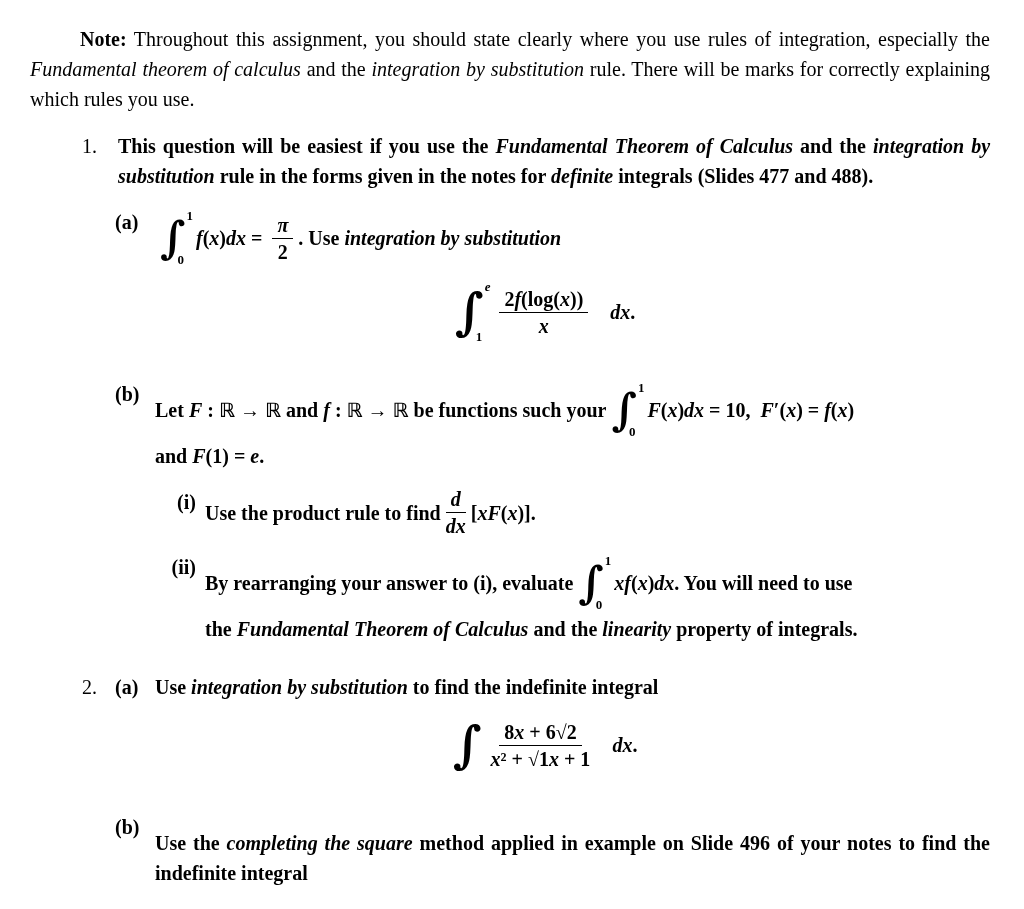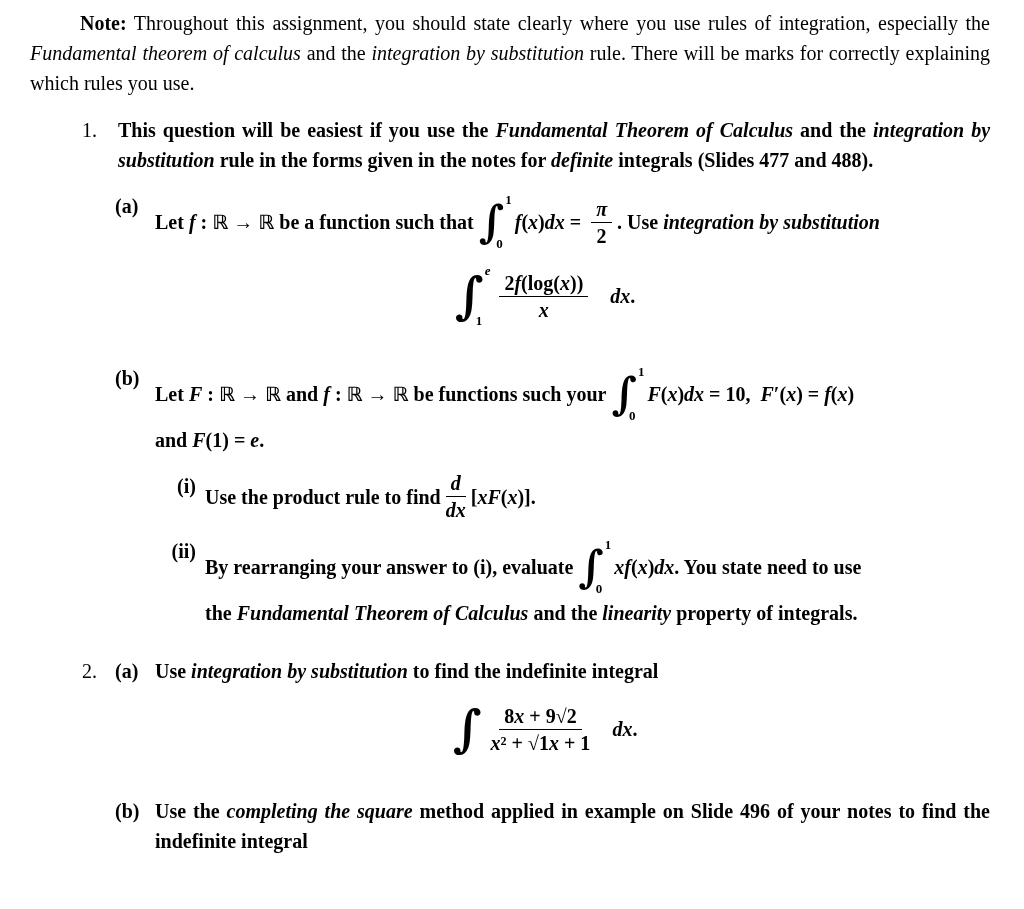--- a/index.html
+++ b/index.html
@@ -1,18 +1,18 @@
 <!DOCTYPE html>
 <html><head>
 <meta charset="utf-8">
 <style>
   html,body{margin:0;padding:0;background:#ffffff;}
   .page{
     width:1024px;height:909px;box-sizing:border-box;overflow:hidden;
-    padding:8px 34px 10px 30px;background:#ffffff;color:#000000;
+    padding:24px 34px 10px 30px;background:#ffffff;color:#000000;
     font-family:"Liberation Serif","DejaVu Serif","DejaVu Sans",serif;
     font-size:20px;line-height:30px;
   }
   .seg-normal{font-style:normal;}
   .seg-italic{font-style:italic;}
   .seg-bold{font-weight:700;}
   .note{margin:0 0 17px 0;text-indent:50px;text-align:justify;white-space:normal;}
   .item{display:flex;margin-left:52px;}
   .item-num{width:36px;flex:none;}
   .item-body{flex:1;min-width:0;font-weight:bold;}
@@ -55,21 +55,20 @@
   <div class="item">
     <div class="item-num">1.</div>
     <div class="item-body">
 
       <p class="intro"><span class="seg-normal">This question will be easiest if you use the </span><span class="seg-italic">Fundamental Theorem of Calculus</span><span class="seg-normal"> and the </span><span class="seg-italic">integration by substitution</span><span class="seg-normal"> rule in the forms given in the notes for </span><span class="seg-italic">definite</span><span class="seg-normal"> integrals (Slides 477 and 488).</span></p>
 
       <div class="sub">
         <div class="sub-label">(a)</div>
         <div class="sub-body">
           <div class="mline">
-            <span><span class="seg-normal">Let </span><span class="seg-italic">f</span><span class="seg-normal"> : ℝ → ℝ be a function such that</span></span>
             <span class="dint">
               <span class="isign">∫</span>
               <span class="ilims">
                 <span class="iup">1</span>
                 <span class="ilo">0</span>
               </span>
             </span>
             <span><span class="seg-italic">f</span><span class="seg-normal">(</span><span class="seg-italic">x</span><span class="seg-normal">)</span><span class="seg-italic">dx</span><span class="seg-normal"> = </span></span>
             <span class="frac">
               <span class="num"><span class="seg-italic">π</span></span>
@@ -130,21 +129,21 @@
               <div class="mline">
                 <span><span class="seg-normal">By rearranging your answer to (i), evaluate</span></span>
                 <span class="dint">
                   <span class="isign">∫</span>
                   <span class="ilims">
                     <span class="iup">1</span>
                     <span class="ilo">0</span>
                   </span>
                 </span>
                 <span><span class="seg-italic">xf</span><span class="seg-normal">(</span><span class="seg-italic">x</span><span class="seg-normal">)</span><span class="seg-italic">dx</span></span>
-                <span><span class="seg-normal">. You state need to use</span></span>
+                <span><span class="seg-normal">. You will need to use</span></span>
               </div>
               <div class="plainline"><span class="seg-normal">the </span><span class="seg-italic">Fundamental Theorem of Calculus</span><span class="seg-normal"> and the </span><span class="seg-italic">linearity</span><span class="seg-normal"> property of integrals.</span></div>
             </div>
           </div>
 
         </div>
       </div>
 
     </div>
   </div>
@@ -155,32 +154,32 @@
 
       <div class="sub">
         <div class="sub-label">(a)</div>
         <div class="sub-body">
           <div class="plainline"><span class="seg-normal">Use </span><span class="seg-italic">integration by substitution</span><span class="seg-normal"> to find the indefinite integral</span></div>
           <div class="display">
             <span class="dint">
               <span class="isign">∫</span>
             </span>
             <span class="frac">
-              <span class="num"><span class="seg-normal">8</span><span class="seg-italic">x</span><span class="seg-normal"> + 9√2</span></span>
+              <span class="num"><span class="seg-normal">8</span><span class="seg-italic">x</span><span class="seg-normal"> + 6√2</span></span>
               <span class="den"><span class="seg-italic">x</span><span class="seg-normal">² + √1</span><span class="seg-italic">x</span><span class="seg-normal"> + 1</span></span>
             </span>
             <span class="dx-tail"><span class="seg-italic">dx</span><span class="seg-normal">.</span></span>
           </div>
         </div>
       </div>
 
       <div class="sub">
         <div class="sub-label">(b)</div>
         <div class="sub-body">
-          <div style="text-align:justify;"><span class="seg-normal">Use the </span><span class="seg-italic">completing the square</span><span class="seg-normal"> method applied in example on Slide 496 of your notes to find the indefinite integral</span></div>
+          <div style="text-align:justify;margin-top:16px;"><span class="seg-normal">Use the </span><span class="seg-italic">completing the square</span><span class="seg-normal"> method applied in example on Slide 496 of your notes to find the indefinite integral</span></div>
 
         </div>
       </div>
 
     </div>
   </div>
 
 </div>
 
 </body></html>

